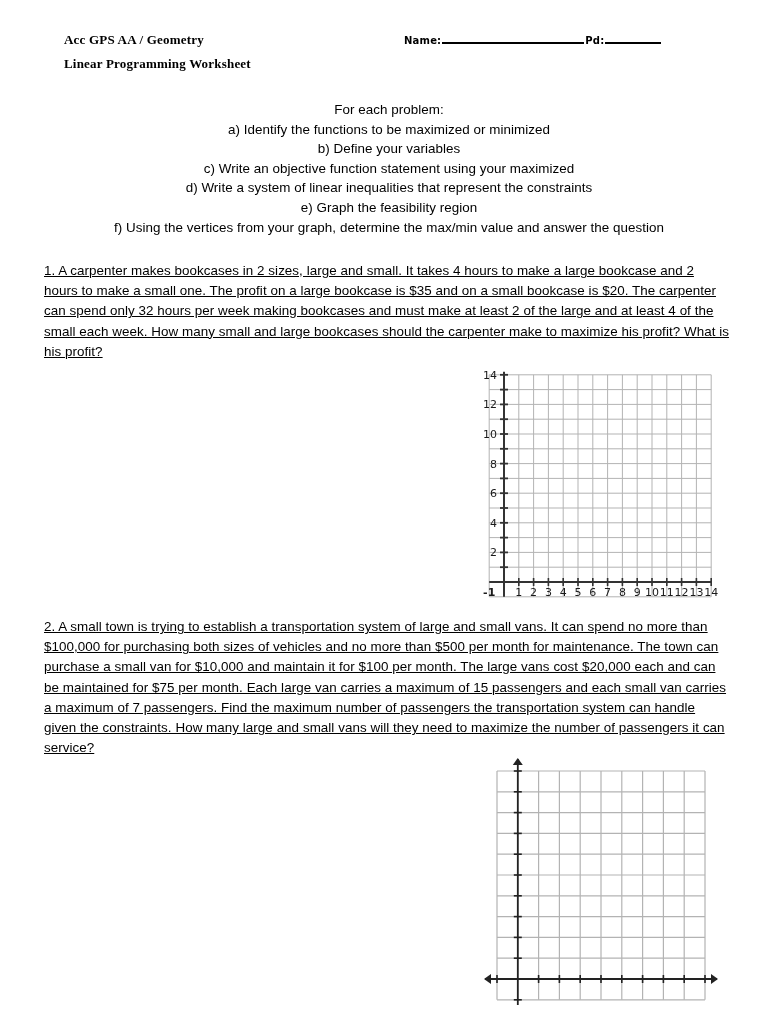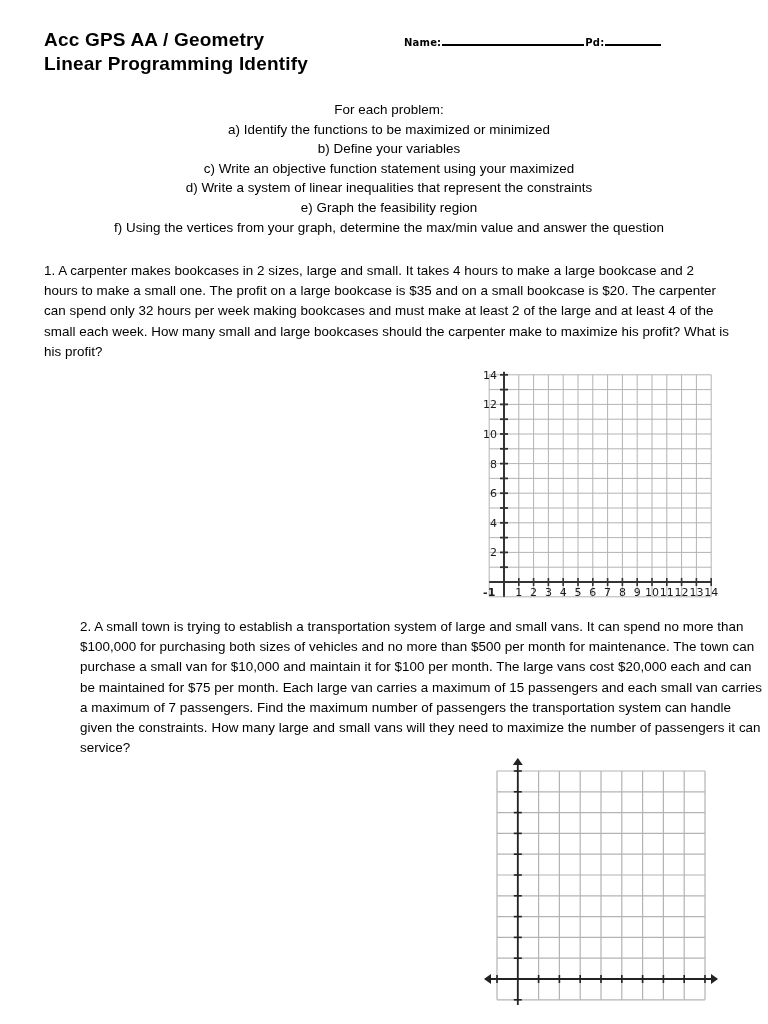--- a/index.html
+++ b/index.html
@@ -32,26 +32,27 @@
   }
   .header-row {
     display: flex;
     align-items: baseline;
     justify-content: flex-start;
   }
   .title-block {
     width: 360px;
   }
   .title-line {
-    font-family: Liberation Sans, sans-serif;
+    font-family: Liberation Serif, serif;
     font-weight: bold;
-    font-size: 19px;
+    font-size: 13px;
     letter-spacing: 0.2px;
     line-height: 24px;
     white-space: nowrap;
+    margin-left: 20px;
   }
   .name-block {
     display: flex;
     align-items: baseline;
     font-family: "DejaVu Sans", sans-serif;
     font-weight: bold;
     font-size: 10px;
     line-height: 24px;
     white-space: nowrap;
   }
@@ -80,23 +81,24 @@
   .instructions div { white-space: nowrap; text-align: center; }
 
   .problem {
     position: absolute;
     left: 44px;
     width: 686px;
     font-size: 13.4px;
     line-height: 20.2px;
     text-align: left;
     letter-spacing: 0.05px;
+    text-decoration: underline;
   }
   #problem-1 { top: 261px; }
-  #problem-2 { top: 617px; margin-left: 36px; }
+  #problem-2 { top: 617px; }
 
   
   .graph1-wrap {
     position: absolute;
     left: 483px;
     top: 360px;
     width: 240px;
     height: 240px;
   }
   .graph2-wrap {
@@ -116,21 +118,21 @@
 </style>
 </head>
 <body>
 
 <div class="page">
 
   <div class="header">
     <div class="header-row">
       <div class="title-block">
         <div class="title-line">Acc GPS AA / Geometry</div>
-        <div class="title-line">Linear Programming Identify</div>
+        <div class="title-line">Linear Programming Worksheet</div>
       </div>
       <div class="name-block">
         <span class="name-label">Name:</span>
         <span class="blank-line blank-long"></span>
         <span class="pd-label">Pd:</span>
         <span class="blank-line blank-short"></span>
       </div>
     </div>
   </div>
 

